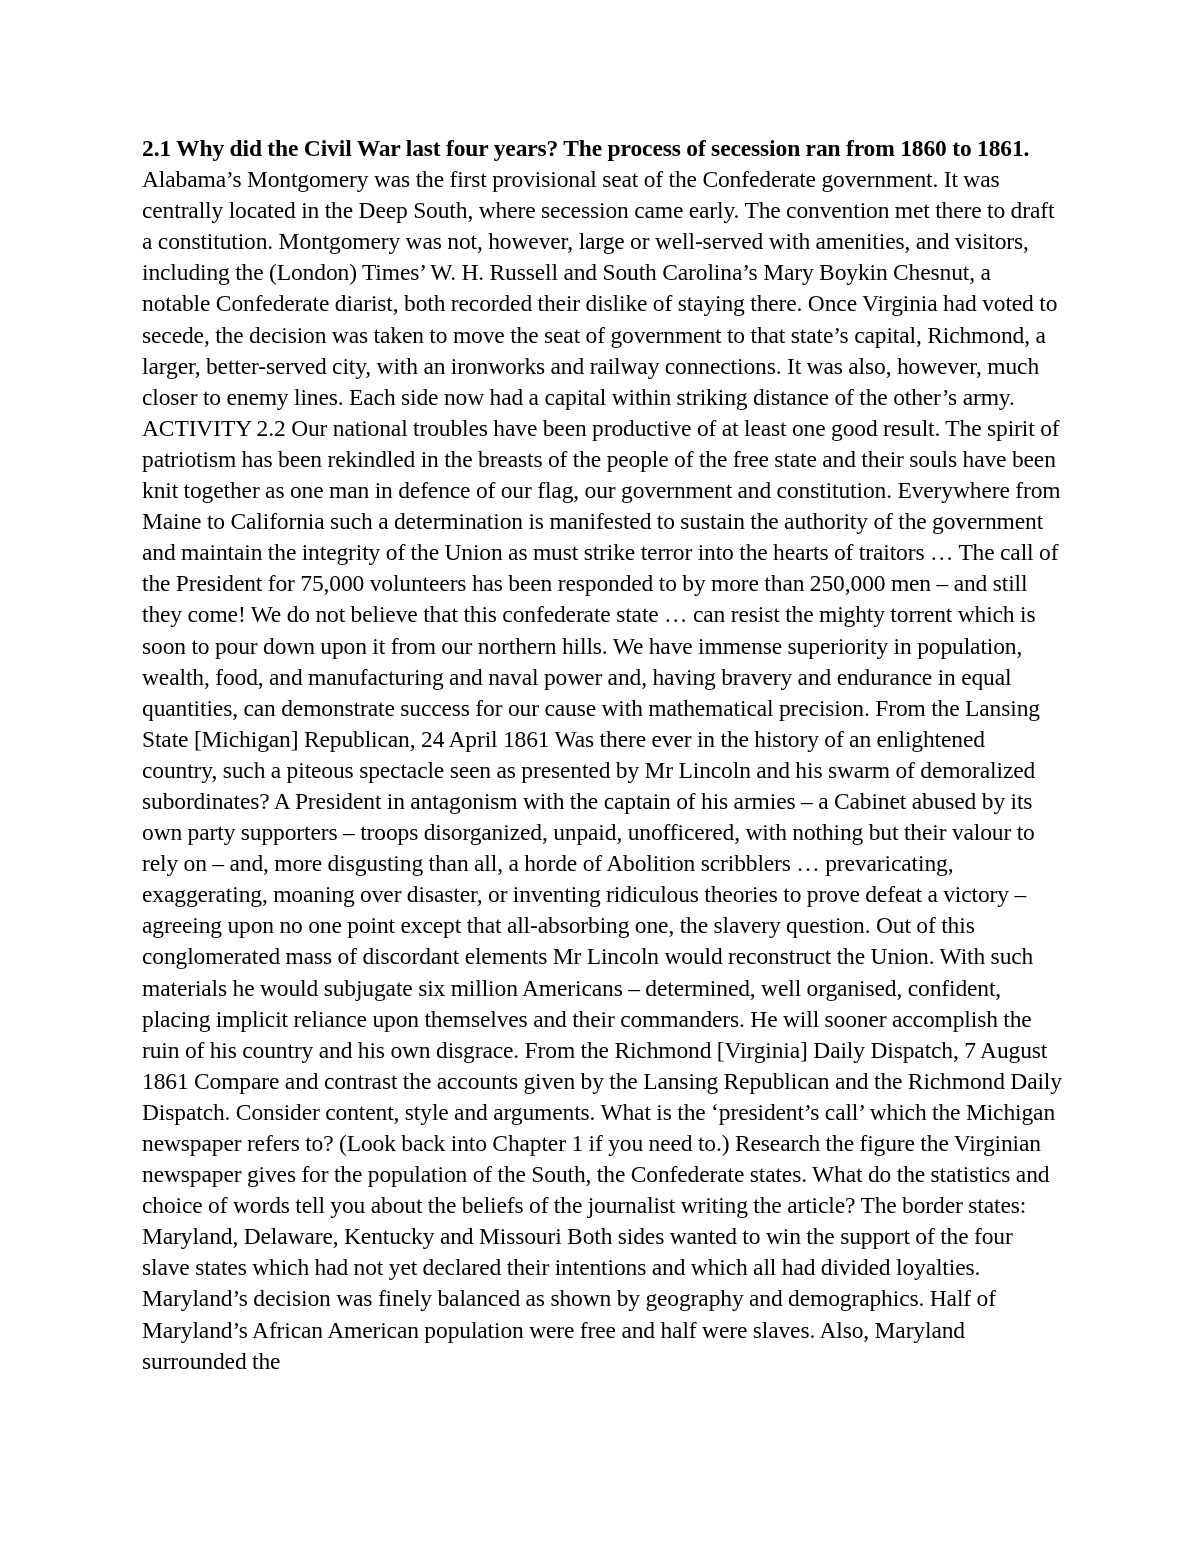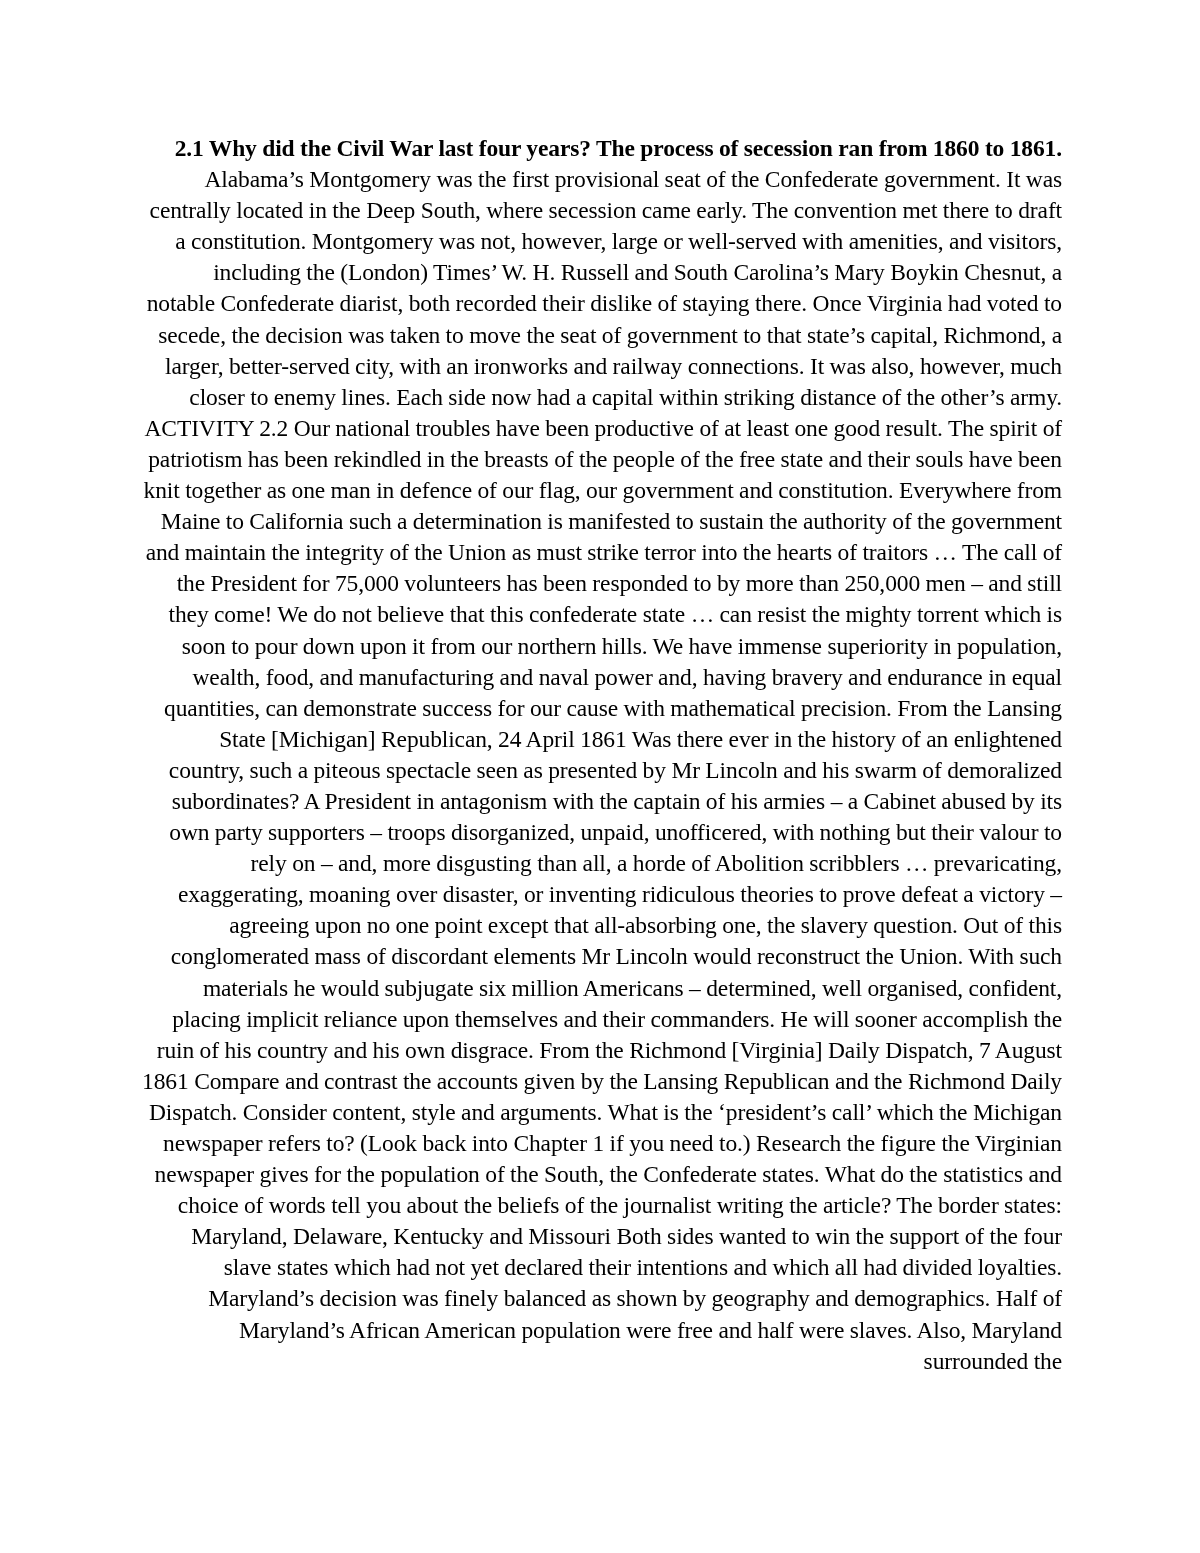--- a/index.html
+++ b/index.html
@@ -23,21 +23,21 @@
   }
   .text-column {
     position: absolute;
     left: 142px;
     top: 133px;
     width: 920px;
   }
   .body-text {
     font-size: 23.5px;
     line-height: 31.1px;
-    text-align: right;
+    text-align: left;
     letter-spacing: -0.12px;
     word-spacing: -0.25px;
     -webkit-font-smoothing: none;
   }
   .heading-run-in {
     font-weight: bold;
   }
   .para {
     margin: 0;
   }

